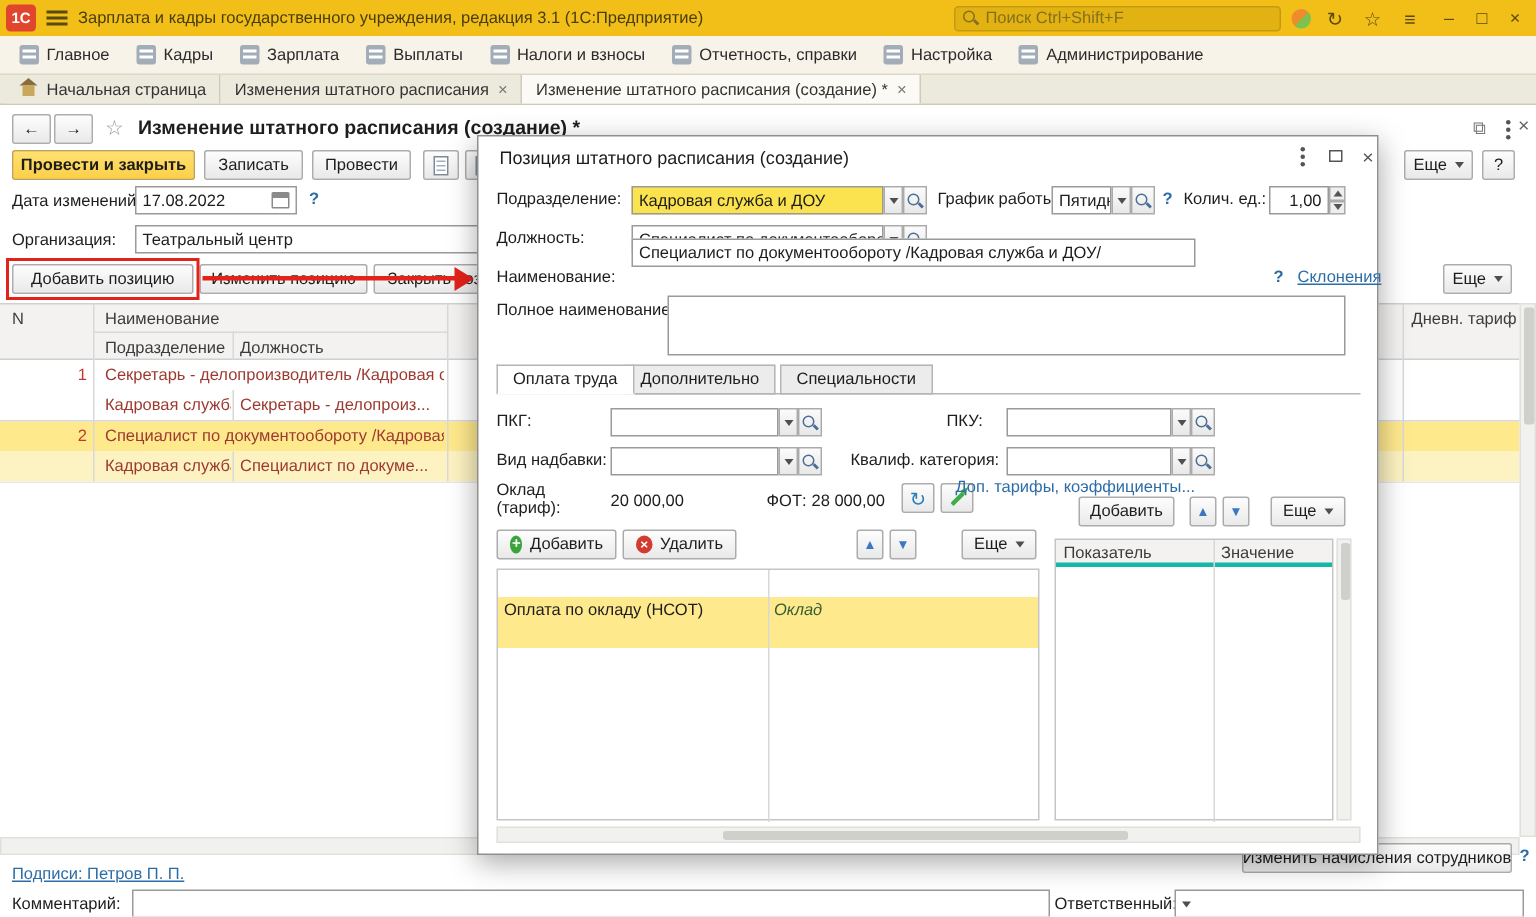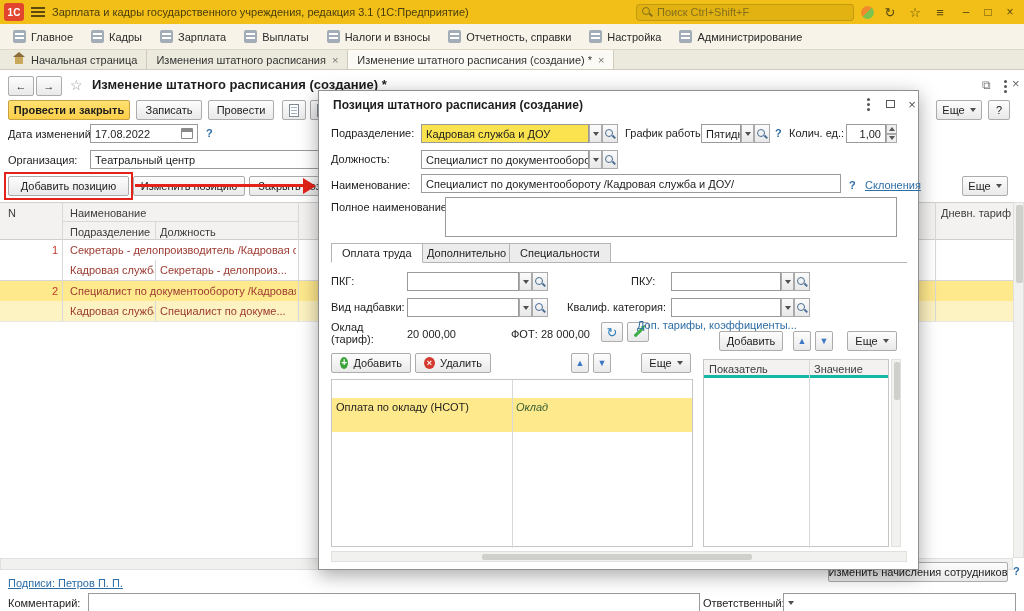--- a/index.html
+++ b/index.html
@@ -77,21 +77,21 @@
   .scroll-track{position:absolute;background:#f1f1ef;border:1px solid #e0e0dc}
   .scroll-thumb{position:absolute;background:#cfcfcb;border-radius:2px;cursor:pointer}
 
   
   .ann-rect{position:absolute;border:2px solid #e32219;z-index:5;pointer-events:none}
   .ann-line{position:absolute;height:3px;background:#e32219;z-index:5;pointer-events:none}
   .ann-head{position:absolute;width:0;height:0;border-top:8px solid transparent;border-bottom:8px solid transparent;border-left:13px solid #e32219;z-index:5;pointer-events:none}
 
   
   .dialog{position:absolute;left:318px;top:90px;width:601px;height:480px;background:#fff;border:1px solid #8f8f8f;box-shadow:0 5px 18px rgba(0,0,0,.35);z-index:10}
-  .dlg-title{position:absolute;left:14px;top:7px;font-weight:bold;font-size:12px;white-space:nowrap}
+  .dlg-title{position:absolute;left:14px;top:7px;font-weight:normal;font-size:12px;white-space:nowrap}
   .dlg-ico{position:absolute;top:5px;width:18px;height:16px;display:flex;align-items:center;justify-content:center;color:#555;cursor:pointer}
   .dots{width:3px;height:3px;background:#555;border-radius:50%;box-shadow:0 -5px 0 #555,0 5px 0 #555}
   .maxbox{width:9px;height:8px;border:1px solid #555}
   .dtab{position:absolute;height:20px;display:flex;align-items:center;padding:0 10px;border:1px solid #b5b5b5;background:#ececec;cursor:pointer;white-space:nowrap}
   .dtab.active{background:#fff;border-bottom:1px solid #fff;z-index:2}
   .grid{position:absolute;border:1px solid #c5c5c5;background:#fff}
   .grid-head{position:absolute;left:0;right:0;top:0;height:18px;background:#f3f2f0;border-bottom:3px solid #14b8a6;color:#3c3c3c}
   .gh-text{position:absolute;top:3px;white-space:nowrap}
   .yellow-row{position:absolute;left:0;right:0;height:34px;background:#ffe98d}
   .fld-hl{background:#fae34e}
@@ -347,38 +347,38 @@
       <span class="grow">Специалист по документообороту</span>
     </div>
     <div class="combo-btn" style="left:270px;top:59px">
         <i class="caret"></i>
       </div>
     <div class="open-btn" style="left:283px;top:59px">
         <span class="mag blue"></span>
       </div>
 
     <span class="lbl" style="left:12px;top:88px">Наименование:</span>
-    <div class="input" style="left:102px;top:83px;width:420px">
+    <div class="input" style="left:102px;top:68px;width:376px">
       <span class="grow">Специалист по документообороту /Кадровая служба и ДОУ/</span>
     </div>
     <span class="help" style="left:530px;top:88px">?</span>
     <span class="lbl link u" style="left:546px;top:88px">Склонения</span>
 
     <span class="lbl" style="left:12px;top:110px">Полное наименование:</span>
     <div class="input" style="left:126px;top:106px;width:452px;height:40px;align-items:flex-start">
         <span class="grow"></span>
       </div>
 
     <div class="dtab active" style="left:12px;top:152px">
         <span>Оплата труда</span>
       </div>
     <div class="dtab" style="left:97px;top:152px">
         <span>Дополнительно</span>
       </div>
-    <div class="dtab" style="left:190px;top:152px">
+    <div class="dtab" style="left:201px;top:152px">
         <span>Специальности</span>
       </div>
     <div class="hline" style="left:12px;top:171px;width:576px;background:#b5b5b5;z-index:1"></div>
 
     <span class="lbl" style="left:12px;top:184px">ПКГ:</span>
     <div class="input" style="left:88px;top:181px;width:112px">
         <span class="grow"></span>
       </div>
     <div class="combo-btn" style="left:200px;top:181px">
         <i class="caret"></i>

